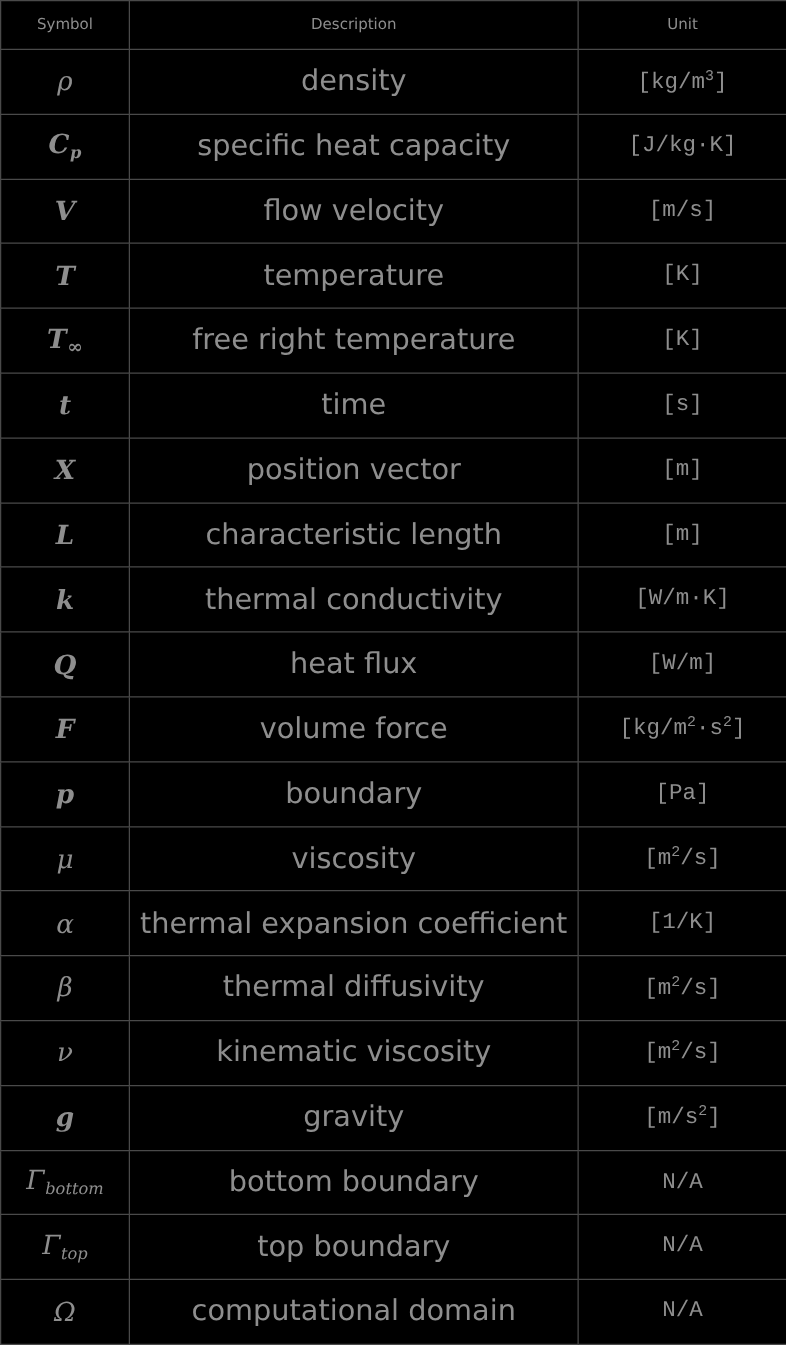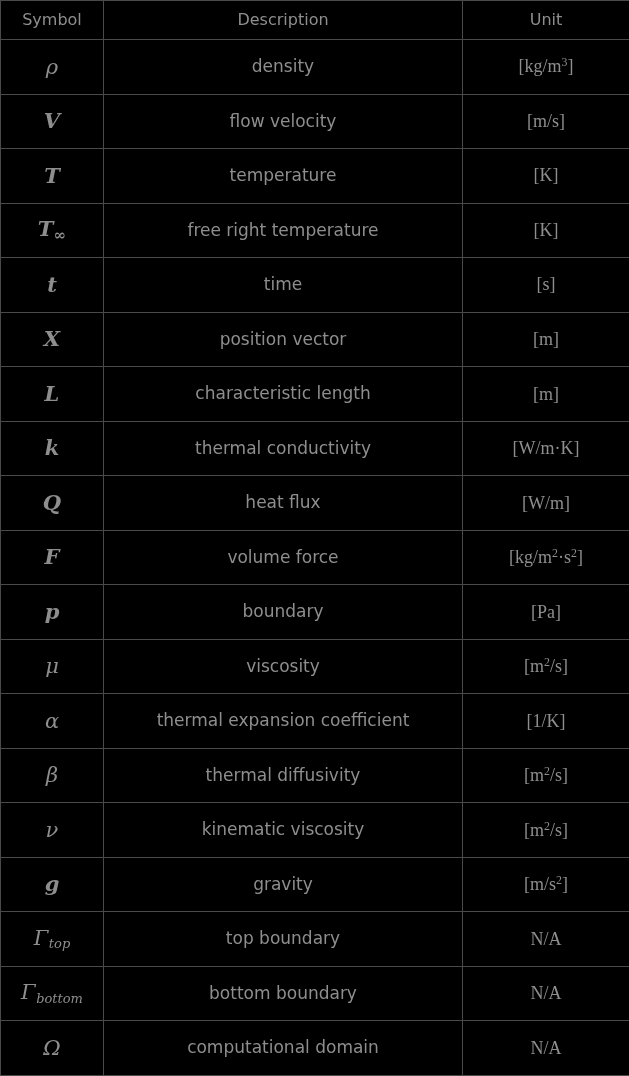--- a/index.html
+++ b/index.html
@@ -28,21 +28,21 @@
   .nomenclature-table td {
     border: 1px solid #4a4a4a;
     color: #8e8e8e;
     text-align: center;
     vertical-align: middle;
     padding: 0;
     line-height: 1.15;
     white-space: nowrap;
   }
   .nomenclature-table thead th {
-    font-size: 16px;
+    font-size: 12px;
     font-weight: normal;
     height: 38px;
     color: #8e8e8e;
     margin-left: 42px;
   }
   .nomenclature-table tbody tr { height: 43px; }
 
   .sym {
     font-family: "DejaVu Serif", serif;
     font-style: italic;
@@ -56,27 +56,27 @@
     vertical-align: -0.28em;
     margin-left: 0.5px;
   }
   .sym .subinf {
     font-size: 15px;
     font-style: normal;
     vertical-align: -0.25em;
     margin-left: 0.5px;
   }
   .desc {
-    font-size: 17px;
+    font-size: 23px;
     color: #8e8e8e;
   }
   .unit {
     font-size: 18px;
     color: #8e8e8e;
-    font-family: Liberation Serif, serif;
+    font-family: Liberation Mono, monospace;
   }
   .unit sup {
     font-size: 0.66em;
     vertical-align: 0.5em;
   }
 </style>
 </head>
 <body>
 
 <table class="nomenclature-table">
@@ -90,20 +90,25 @@
       <th>Symbol</th>
       <th>Description</th>
       <th>Unit</th>
     </tr>
   </thead>
   <tbody id="table-body">
       <tr>
         <td><span class="sym">ρ</span></td>
         <td><span class="desc">density</span></td>
         <td><span class="unit">[kg/m<sup>3</sup>]</span></td>
+      </tr>
+      <tr>
+        <td><span class="sym bold">C<span class="sub">p</span></span></td>
+        <td><span class="desc">specific heat capacity</span></td>
+        <td><span class="unit">[J/kg·K]</span></td>
       </tr>
       <tr>
         <td><span class="sym bold">V</span></td>
         <td><span class="desc">flow velocity</span></td>
         <td><span class="unit">[m/s]</span></td>
       </tr>
       <tr>
         <td><span class="sym bold">T</span></td>
         <td><span class="desc">temperature</span></td>
         <td><span class="unit">[K]</span></td>
@@ -167,27 +172,27 @@
         <td><span class="sym">ν</span></td>
         <td><span class="desc">kinematic viscosity</span></td>
         <td><span class="unit">[m<sup>2</sup>/s]</span></td>
       </tr>
       <tr>
         <td><span class="sym bold">g</span></td>
         <td><span class="desc">gravity</span></td>
         <td><span class="unit">[m/s<sup>2</sup>]</span></td>
       </tr>
       <tr>
-        <td><span class="sym">Γ<span class="sub">top</span></span></td>
-        <td><span class="desc">top boundary</span></td>
+        <td><span class="sym">Γ<span class="sub">bottom</span></span></td>
+        <td><span class="desc">bottom boundary</span></td>
         <td><span class="unit">N/A</span></td>
       </tr>
       <tr>
-        <td><span class="sym">Γ<span class="sub">bottom</span></span></td>
-        <td><span class="desc">bottom boundary</span></td>
+        <td><span class="sym">Γ<span class="sub">top</span></span></td>
+        <td><span class="desc">top boundary</span></td>
         <td><span class="unit">N/A</span></td>
       </tr>
       <tr>
         <td><span class="sym">Ω</span></td>
         <td><span class="desc">computational domain</span></td>
         <td><span class="unit">N/A</span></td>
       </tr>
     </tbody>
 </table>
 

